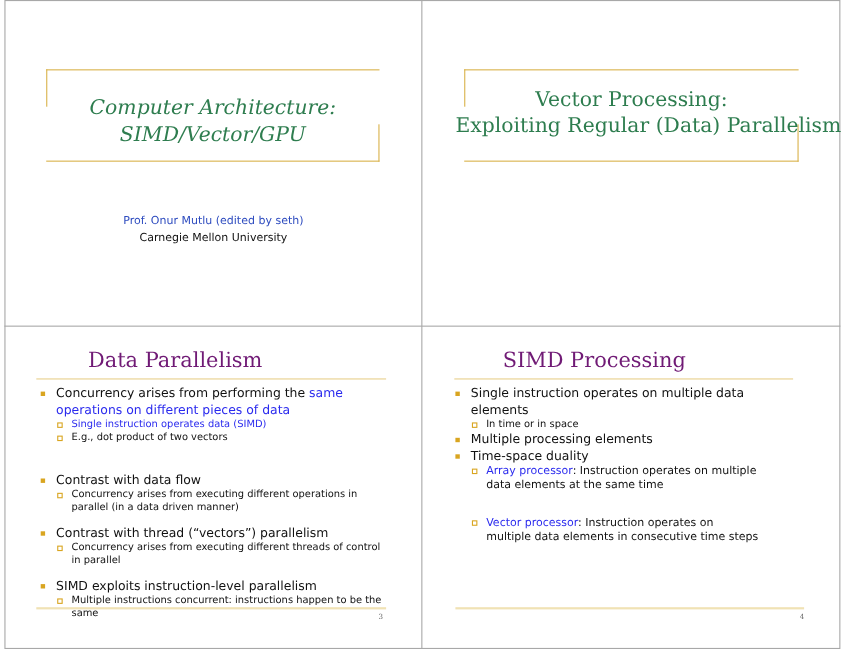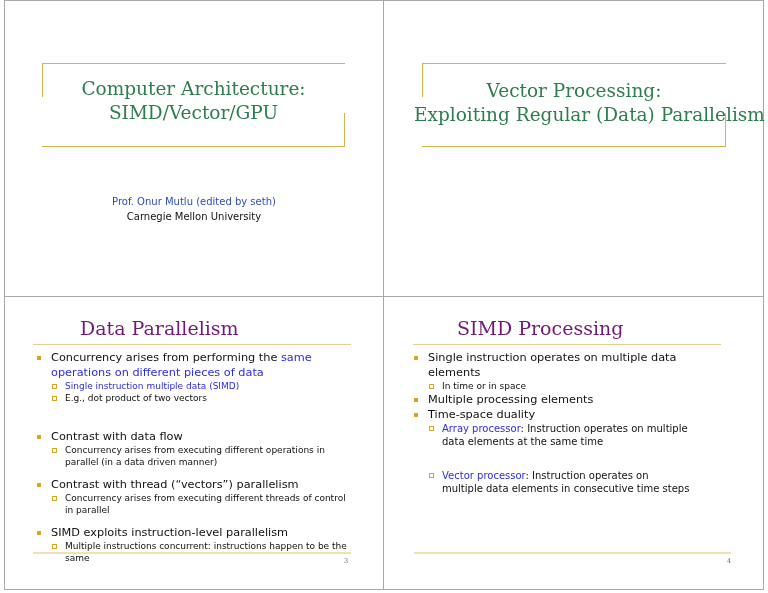--- a/index.html
+++ b/index.html
@@ -60,21 +60,21 @@
 
 <div class="page-frame"></div>
 <div class="vdivider"></div>
 <div class="hdivider"></div>
 
 <div class="slide s1">
   <div class="bracket-top" style="left:37px; top:62px; width:303px;"></div>
   <div class="bracket-l" style="left:37px; top:62px; height:34px;"></div>
   <div class="bracket-r" style="left:339px; top:112px; height:34px;"></div>
   <div class="bracket-bot" style="left:37px; top:145px; width:303px;"></div>
-  <div class="title-text" style="left:37px; top:76px; width:303px;">
+  <div class="title-text" style="left:37px; top:86px; width:303px;font-style:italic;">
     <div>Computer Architecture:</div>
     <div>SIMD/Vector/GPU</div>
   </div>
   <div class="author" style="top:193px;">
     <div class="name">Prof. Onur Mutlu (edited by seth)</div>
     <div class="univ">Carnegie Mellon University</div>
   </div>
 </div>
 
 <div class="slide s2">
@@ -86,21 +86,21 @@
     <div>Vector Processing:</div>
     <div>Exploiting Regular (Data) Parallelism</div>
   </div>
 </div>
 
 <div class="slide s3">
   <div class="slide-title" style="left:32px; top:20px;">Data Parallelism</div>
   <div class="title-rule" style="left:28px; top:47px; width:318px;"></div>
   <div class="bullets" style="left:30px; top:53px; width:320px;">
     <div class="b1"><span>Concurrency arises from performing the </span><span class="blue">same operations on different pieces of data</span></div>
-    <div class="b2"><span class="blue">Single instruction multiple data (SIMD)</span></div>
+    <div class="b2"><span class="blue">Single instruction operates data (SIMD)</span></div>
     <div class="b2" style="margin-bottom:25px;"><span>E.g., dot product of two vectors</span></div>
 
     <div class="b1"><span>Contrast with data flow</span></div>
     <div class="b2" style="margin-bottom:9px;"><span>Concurrency arises from executing different operations in parallel (in a data driven manner)</span></div>
 
     <div class="b1"><span>Contrast with thread (“vectors”) parallelism</span></div>
     <div class="b2" style="margin-bottom:9px;"><span>Concurrency arises from executing different threads of control in parallel</span></div>
 
     <div class="b1"><span>SIMD exploits instruction-level parallelism</span></div>
     <div class="b2"><span>Multiple instructions concurrent: instructions happen to be the same</span></div>

